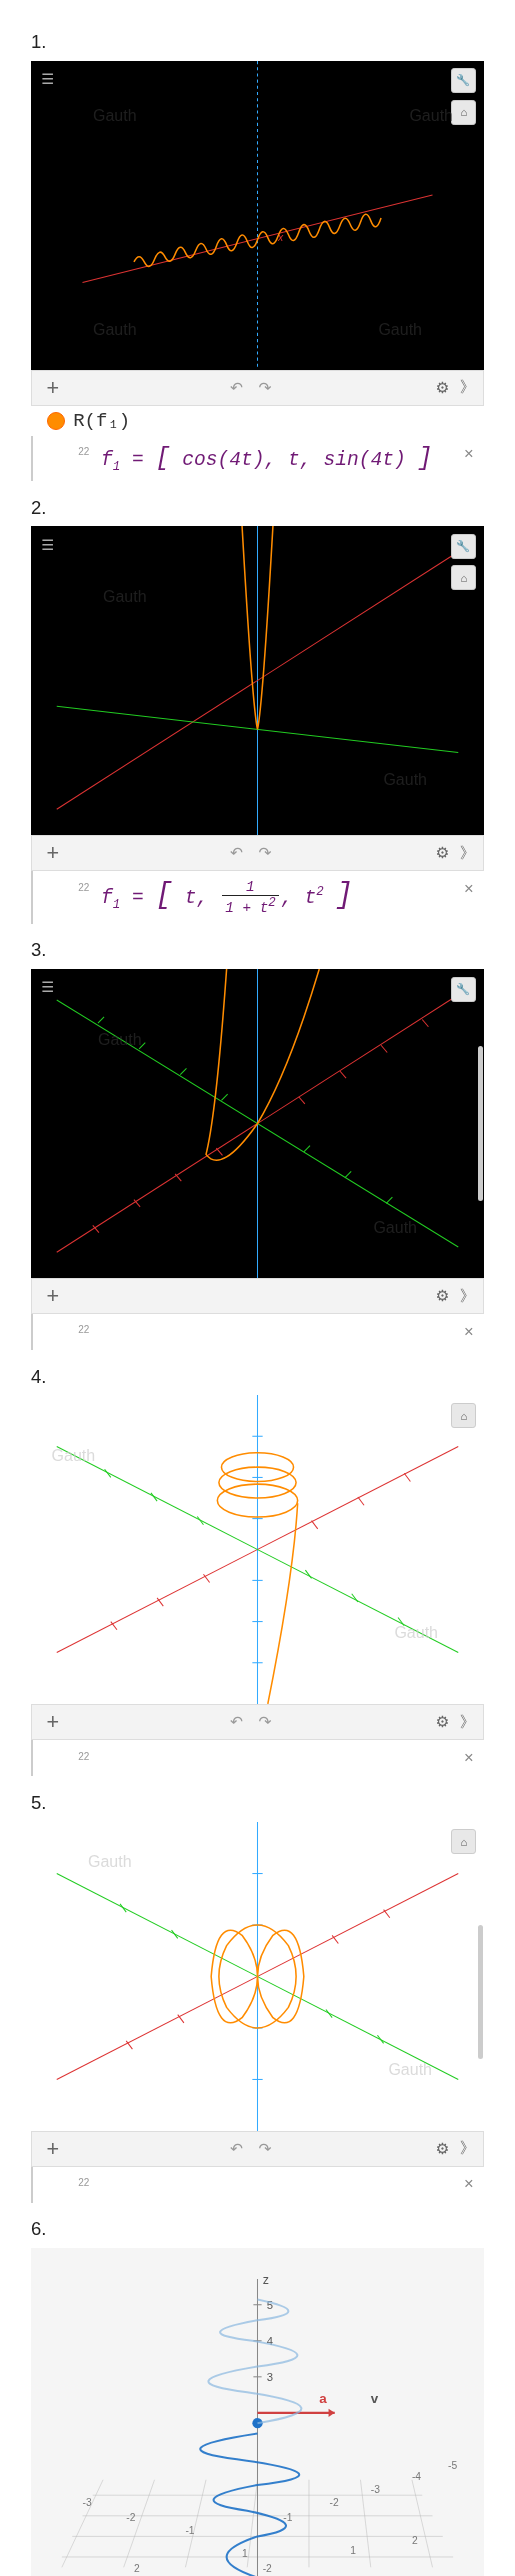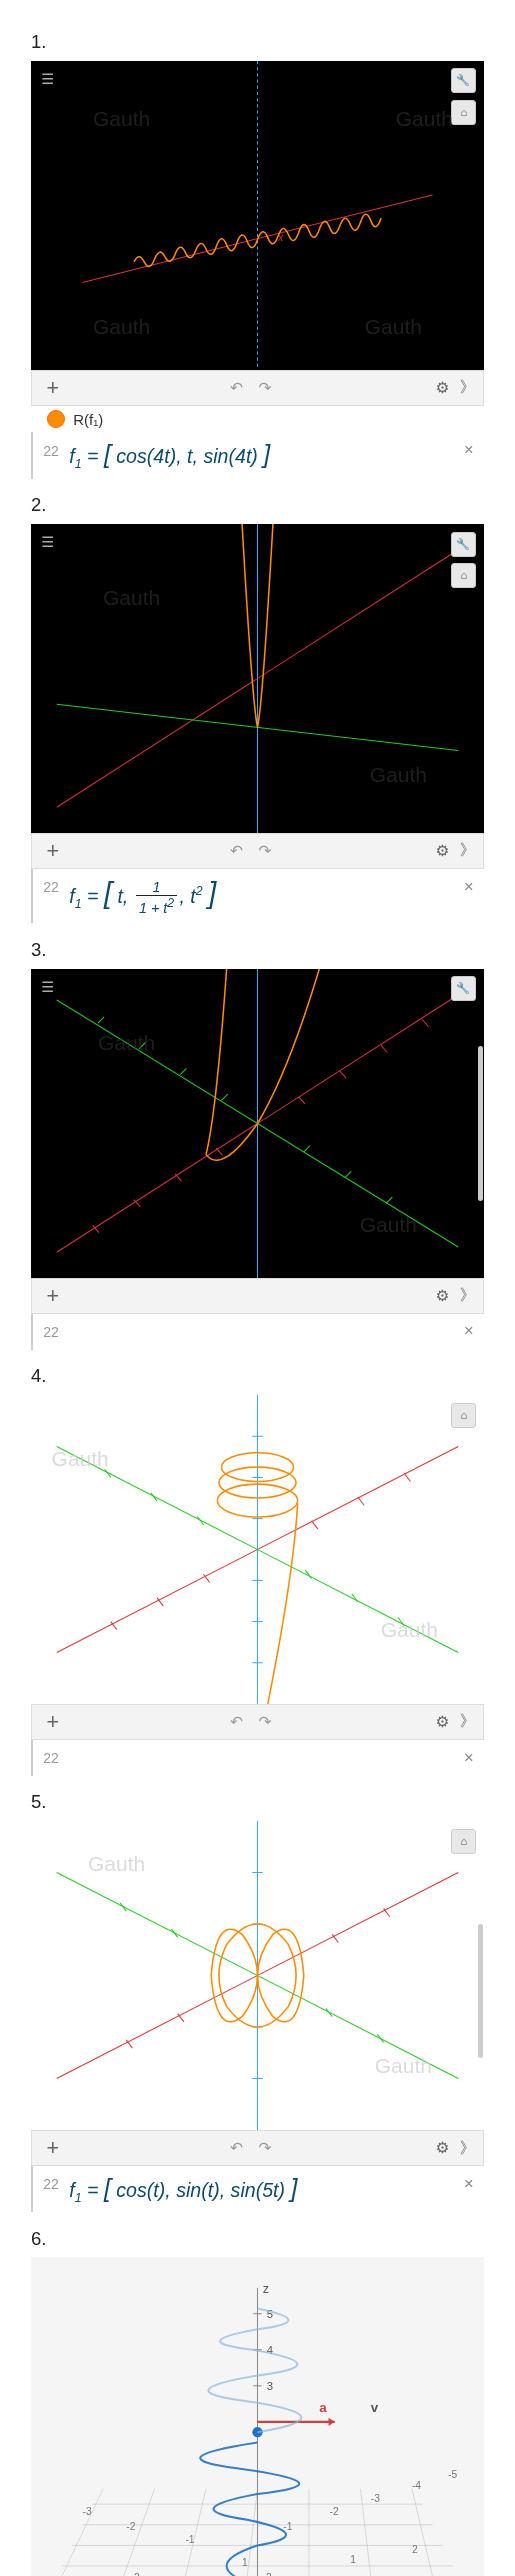--- a/index.html
+++ b/index.html
@@ -10,33 +10,33 @@
   .graph-canvas.white-bg { background: #fff; }
   .graph-canvas.grey-bg { background: #f5f5f5; }
   .side-controls { position: absolute; right: 7.7px; top: 7.7px; display: flex; flex-direction: column; gap: 6.2px; }
   .side-btn { width: 25px; height: 25px; background: #e8e8e8; border: 0.5px solid #ccc; border-radius: 3.1px; display: flex; align-items: center; justify-content: center; font-size: 11.3px; color: #555; }
   .top-left-menu { position: absolute; left: 10.3px; top: 10.3px; color: #aaa; font-size: 14.4px; }
   .toolbar { display: flex; align-items: center; background: #f3f3f3; border: 0.5px solid #ddd; height: 36px; padding: 0 7.7px; }
   .toolbar .add-btn { font-size: 21.6px; color: #666; width: 26px; text-align: center; }
   .toolbar .center-controls { flex: 1; display: flex; justify-content: center; gap: 15.5px; font-size: 15.5px; color: #999; }
   .toolbar .right-controls { display: flex; gap: 10.3px; font-size: 15.5px; color: #666; align-items: center; }
   .formula-panel { display: flex; align-items: flex-start; background: #fff; border-left: 2.1px solid #ccc; padding: 7.7px 10.3px; position: relative; min-height: 36px; }
-  .formula-panel .row-num { font-size: 14px; color: #999; margin-right: 10.3px; margin-top: 2.6px; min-width: 12.4px; }
-  .formula-panel .formula { font-size: 19.6px; color: #0c4a6e; font-family: Liberation Sans, sans-serif; font-style: italic; }
+  .formula-panel .row-num { font-size: 10px; color: #999; margin-right: 10.3px; margin-top: 2.6px; min-width: 12.4px; margin-left: 35px; }
+  .formula-panel .formula { font-size: 19.6px; color: #701a75; font-family: Liberation Mono, monospace; font-style: italic; }
   .formula-panel .formula .sub { font-size: 12.4px; vertical-align: sub; }
   .formula-panel .formula .sup { font-size: 12.4px; vertical-align: super; }
   .formula-panel .close-x { position: absolute; right: 10.3px; top: 7.7px; font-size: 16.5px; color: #888; }
   .aux-row { display: flex; align-items: center; padding: 4.1px 15.5px; }
   .aux-row .orange-circle { width: 18.5px; height: 18.5px; border-radius: 50%; background: #ff8c00; border: 1px solid #ff6600; margin-right: 8.2px; }
-  .aux-row .aux-text { font-size: 15px; color: #333; font-family: Liberation Sans, sans-serif; }
+  .aux-row .aux-text { font-size: 19px; color: #333; font-family: Liberation Mono, monospace; }
   .range-row { padding: 5.2px 20.6px; font-size: 15.5px; color: #333; font-family: 'Times New Roman', serif; }
   .frac { display: inline-block; text-align: center; vertical-align: middle; margin: 0 2.1px; }
   .frac .num { display: block; border-bottom: 1px solid #222; padding: 0 3.1px; font-size: 14.4px; }
   .frac .den { display: block; padding: 0 3.1px; font-size: 14.4px; }
-  .watermark { position: absolute; color: #333; font-size: 21px; pointer-events: none; opacity: 0.6; }
+  .watermark { position: absolute; color: #333; font-size: 16px; pointer-events: none; opacity: 0.6; }
   .graph-canvas.white-bg .watermark { color: #ccc; opacity: 0.7; }
   .vscroll { position: absolute; right: 1px; top: 0; width: 5.2px; background: #ccc; border-radius: 2.6px; }
 </style>
 </head>
 <body>
 
 <div class="problem-number">1.</div>
 <div class="graph-panel">
   <div class="graph-canvas">
     <div class="top-left-menu">☰</div>
@@ -272,23 +272,20 @@
       <span>↶</span>
       <span>↷</span>
     </div>
     <div class="right-controls">
       <span>⚙</span>
       <span>》</span>
     </div>
   </div>
   <div class="formula-panel">
     <div class="row-num">22</div>
-    <div class="formula">
-      <span>f</span><span class="sub">1</span> = <span style="font-size:25px">[</span> cos(<span>t</span>), sin(<span>t</span>), sin(5<span>t</span>) <span style="font-size:25px">]</span>
-    </div>
     <div class="close-x">×</div>
   </div>
 </div>
 
 <div class="problem-number">6.</div>
 <div class="graph-panel">
   <div class="graph-canvas grey-bg" style="height:340px">
     <svg width="100%" height="100%" viewBox="0 0 880 660">
 
       <g stroke="#bbb" stroke-width="1">

